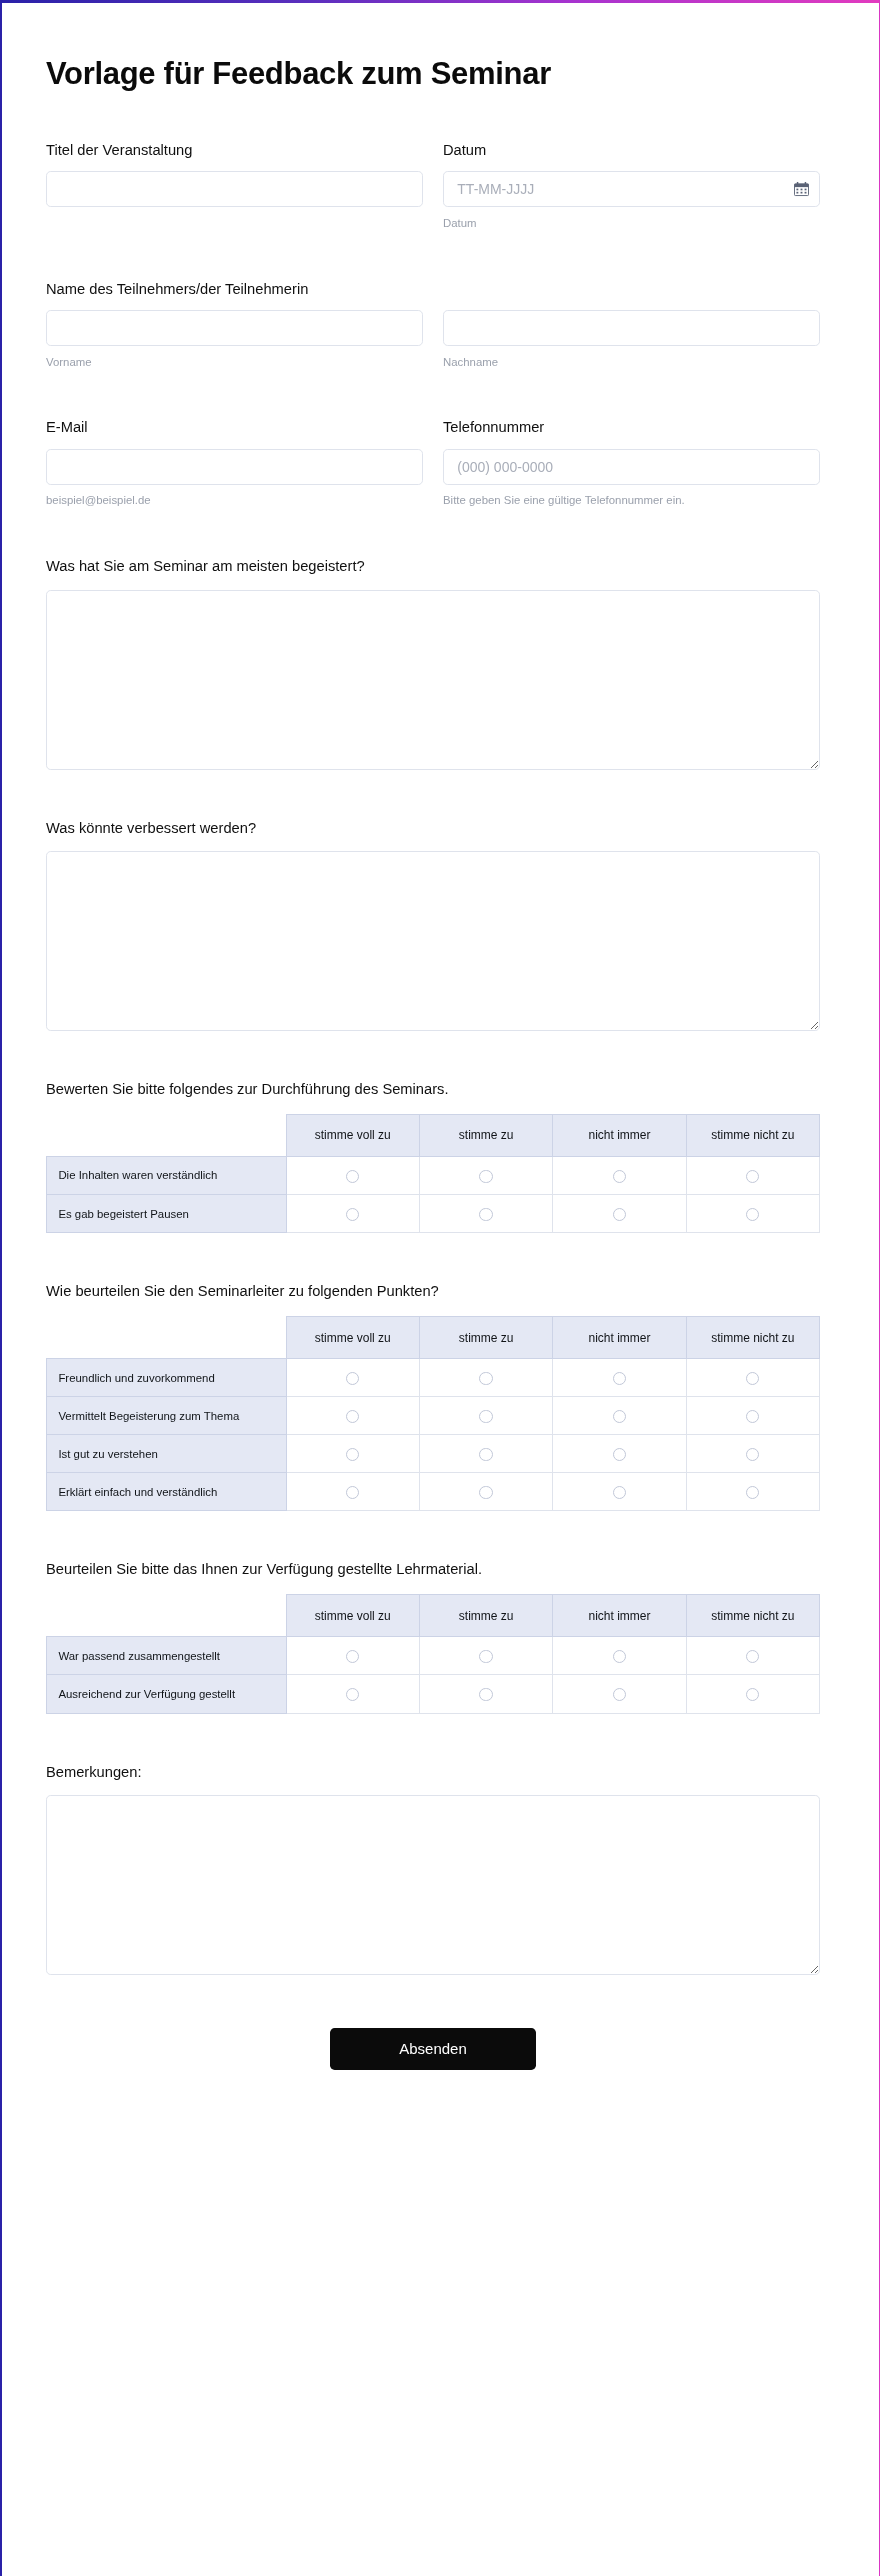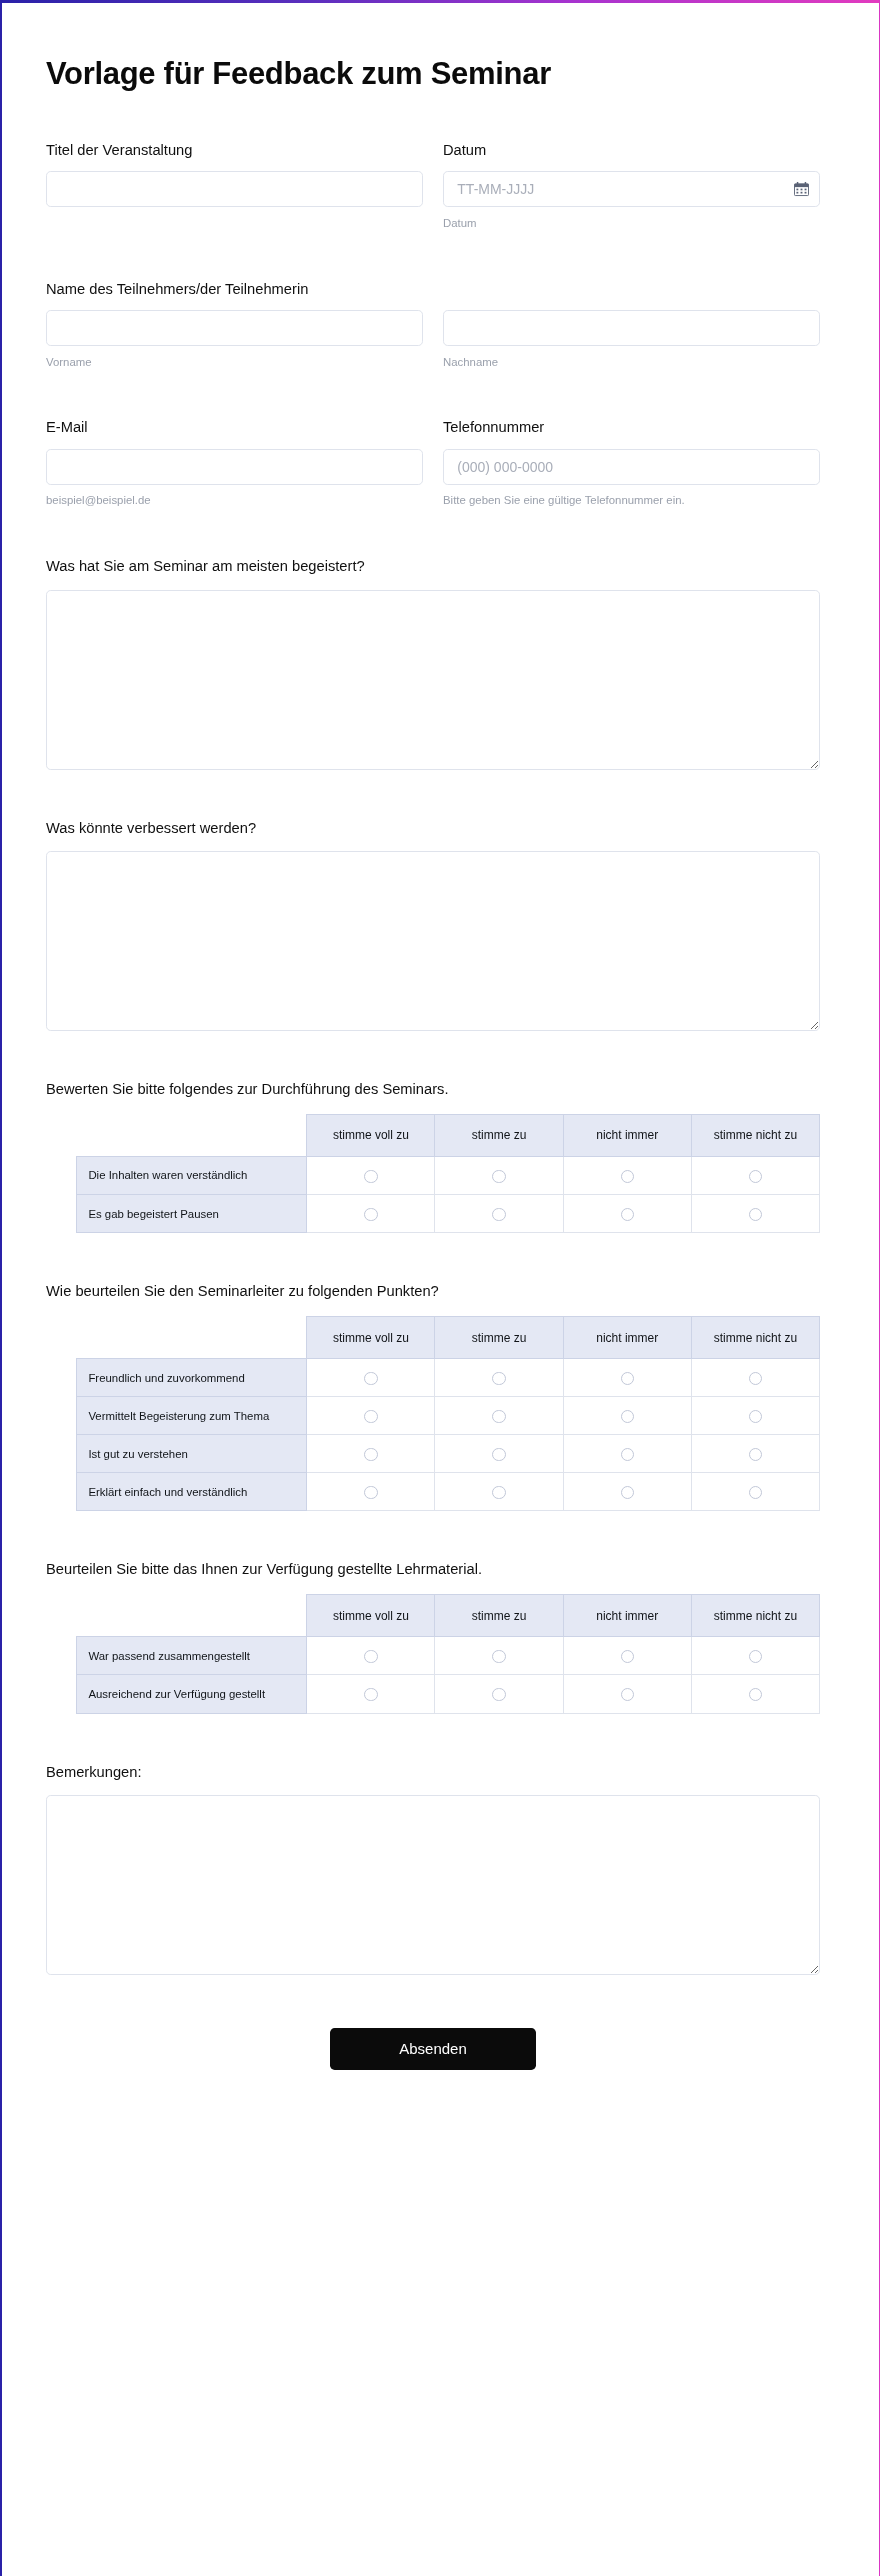--- a/index.html
+++ b/index.html
@@ -110,21 +110,21 @@
 
   .block { margin-top: 49px; }
   .block-label {
     font-size: 14.7px;
     color: #101010;
     margin-bottom: 13.3px;
     line-height: 1.3;
   }
 
   
-  .matrix-wrap { margin-top: 15px; margin-left: 30px; }
+  .matrix-wrap { margin-top: 15px; }
   table.matrix {
     border-collapse: collapse;
     width: 100%;
     table-layout: fixed;
     font-size: 12px;
   }
   table.matrix col.label-col { width: 31%; }
   table.matrix th.spacer {
     background: transparent;
     border: none;

